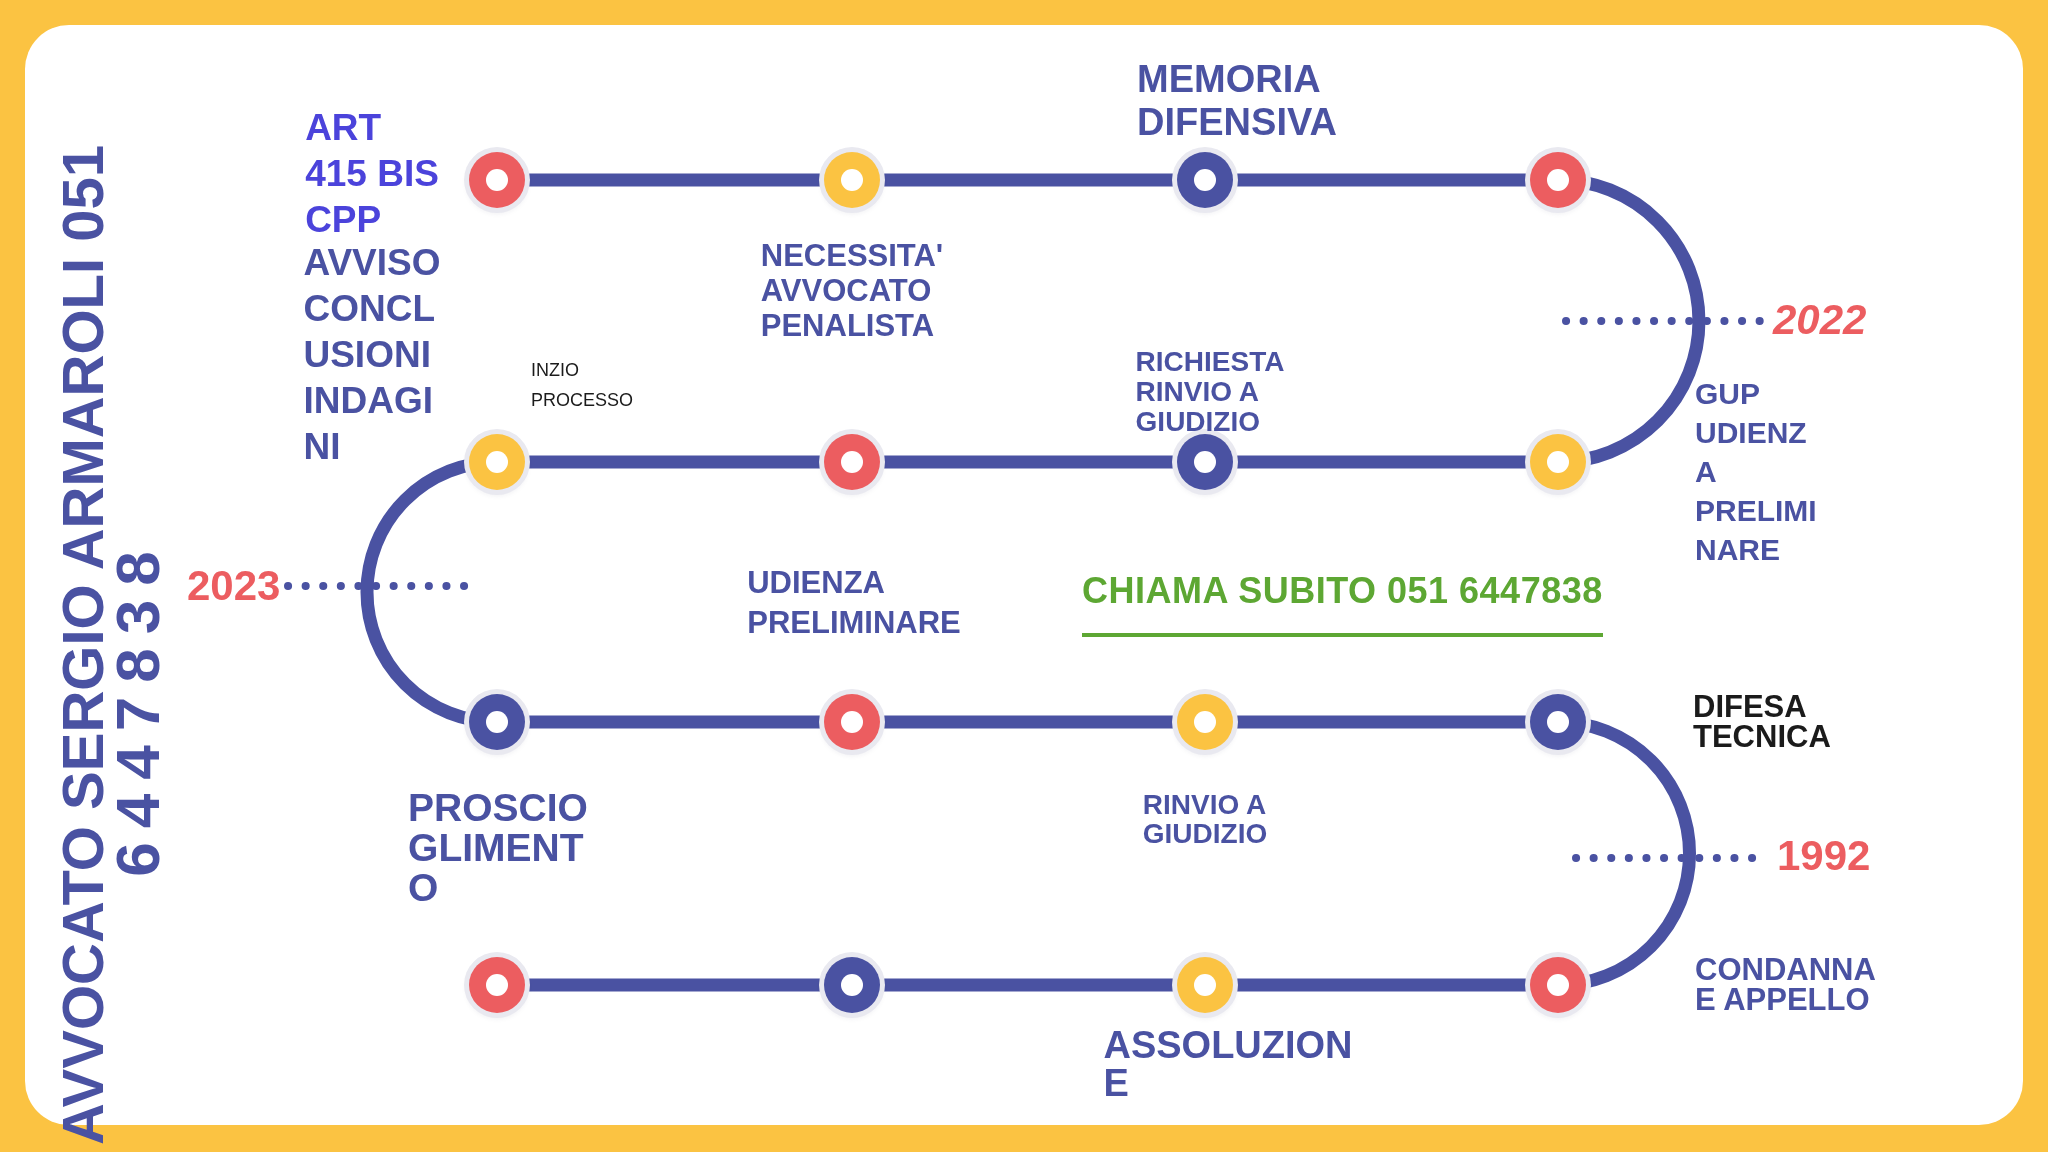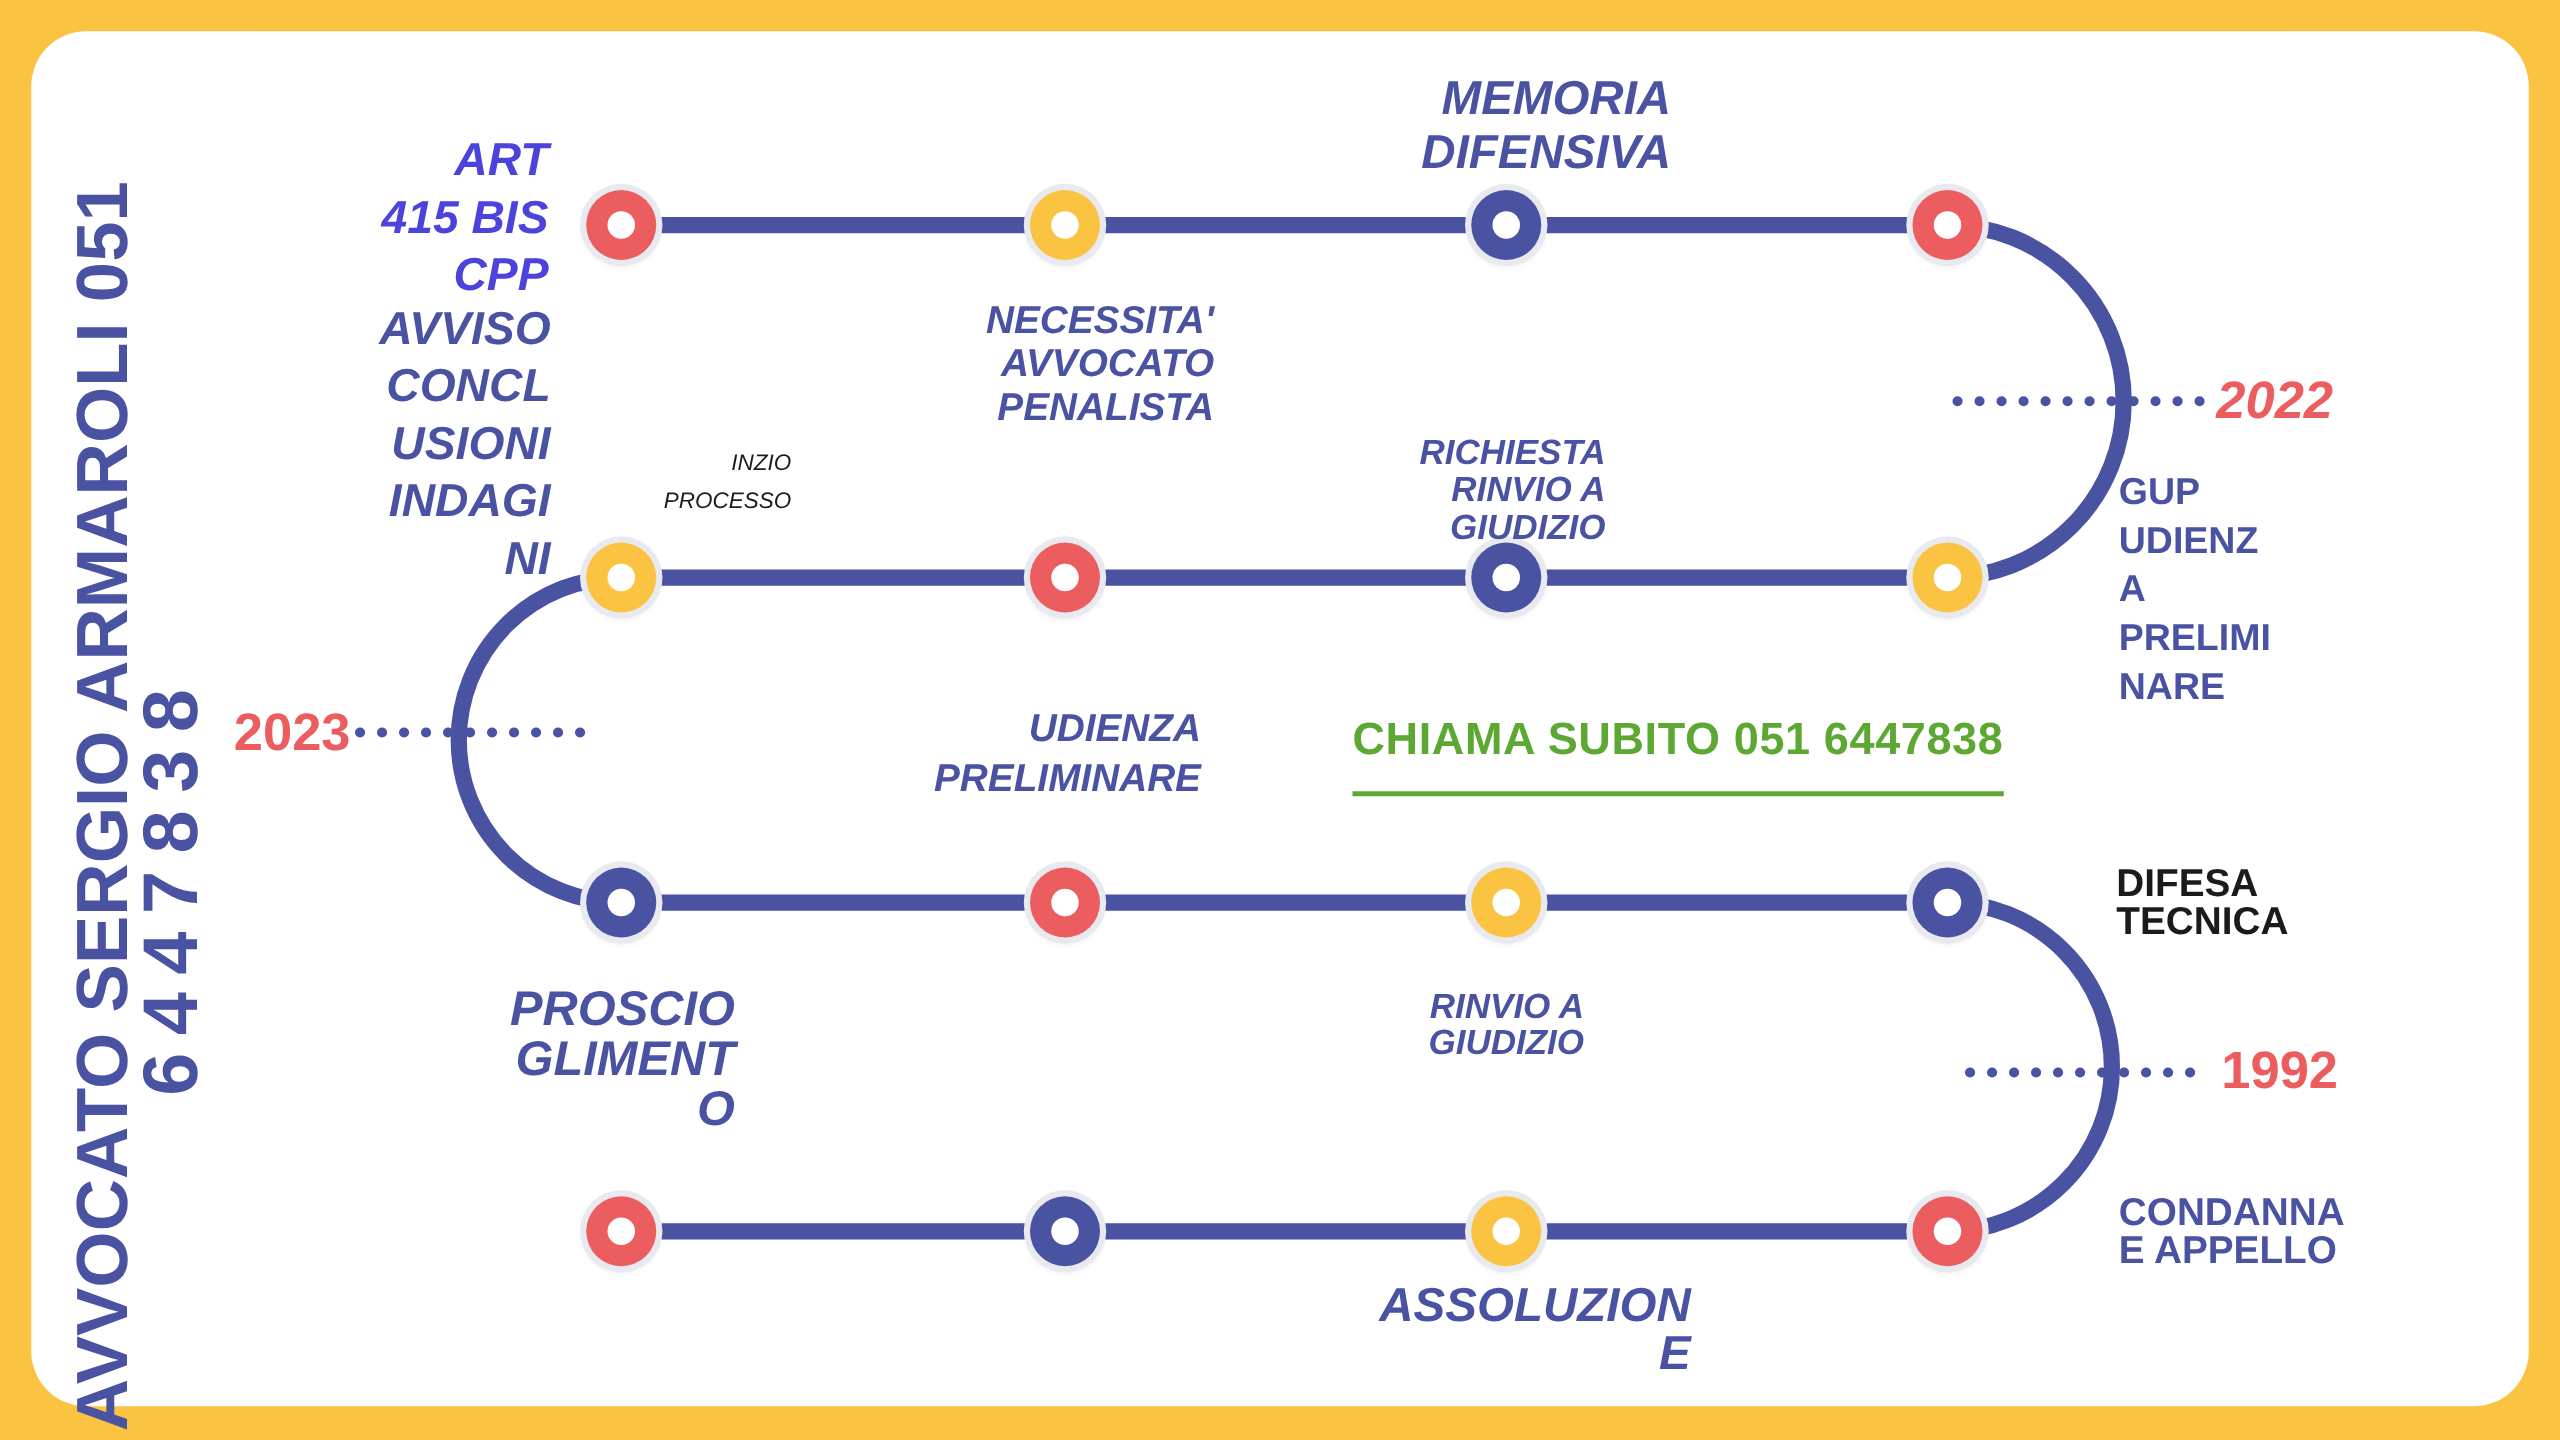--- a/index.html
+++ b/index.html
@@ -27,26 +27,26 @@
     content:""; position:absolute; left:50%; top:50%; width:22px; height:22px;
     border-radius:50%; background:var(--white,#FFFFFF); transform:translate(-50%,-50%);
   }
   .node.red    { background:var(--red,#EC5D60); }
   .node.yellow { background:var(--yellow,#FBC342); }
   .node.blue   { background:var(--blue,#4A52A2); }
 
   
   .lbl { position:absolute; white-space:pre-line; font-weight:bold;
          color:var(--blue,#4A52A2); }
-  .ctr { transform:translateX(-50%); text-align:right;font-style:italic; }
+  .ctr { transform:translateX(-50%); text-align:left; }
 
   .lbl-art        { left:372px; top:105px; font-size:37px; line-height:46px; color:var(--indigo,#4B43DB); }
   .lbl-avviso     { left:372px; top:240px; font-size:37px; line-height:46px; }
   .lbl-inizio     { left:582px; top:355px; font-size:18px; line-height:30px; font-weight:400; color:var(--black,#1B1B1B); }
-  .lbl-necessita  { left:852px; top:238px; font-size:31px; line-height:35px;margin-left:28px; }
+  .lbl-necessita  { left:852px; top:238px; font-size:31px; line-height:35px; }
   .lbl-memoria    { left:1237px; top:58px;  font-size:38px; line-height:43px; }
   .lbl-richiesta  { left:1210px; top:347px; font-size:28px; line-height:30px; }
   .lbl-possibilita{ left:1692px; top:146px; font-size:30px; line-height:33px;
                     text-decoration:underline; text-decoration-thickness:3px; text-underline-offset:6px; }
   .lbl-gup        { left:1695px; top:374px; font-size:30px; line-height:39px; }
   .lbl-udienza    { left:854px; top:563px; font-size:31px; line-height:40px; }
   .lbl-proscio    { left:498px; top:788px; font-size:39px; line-height:40px; }
   .lbl-rinvio     { left:1205px; top:790px; font-size:28px; line-height:29px; }
   .lbl-difesa     { left:1693px; top:692px; font-size:31px; line-height:30px; color:var(--black,#1B1B1B); }
   .lbl-condanna   { left:1695px; top:955px; font-size:31px; line-height:30px; }

